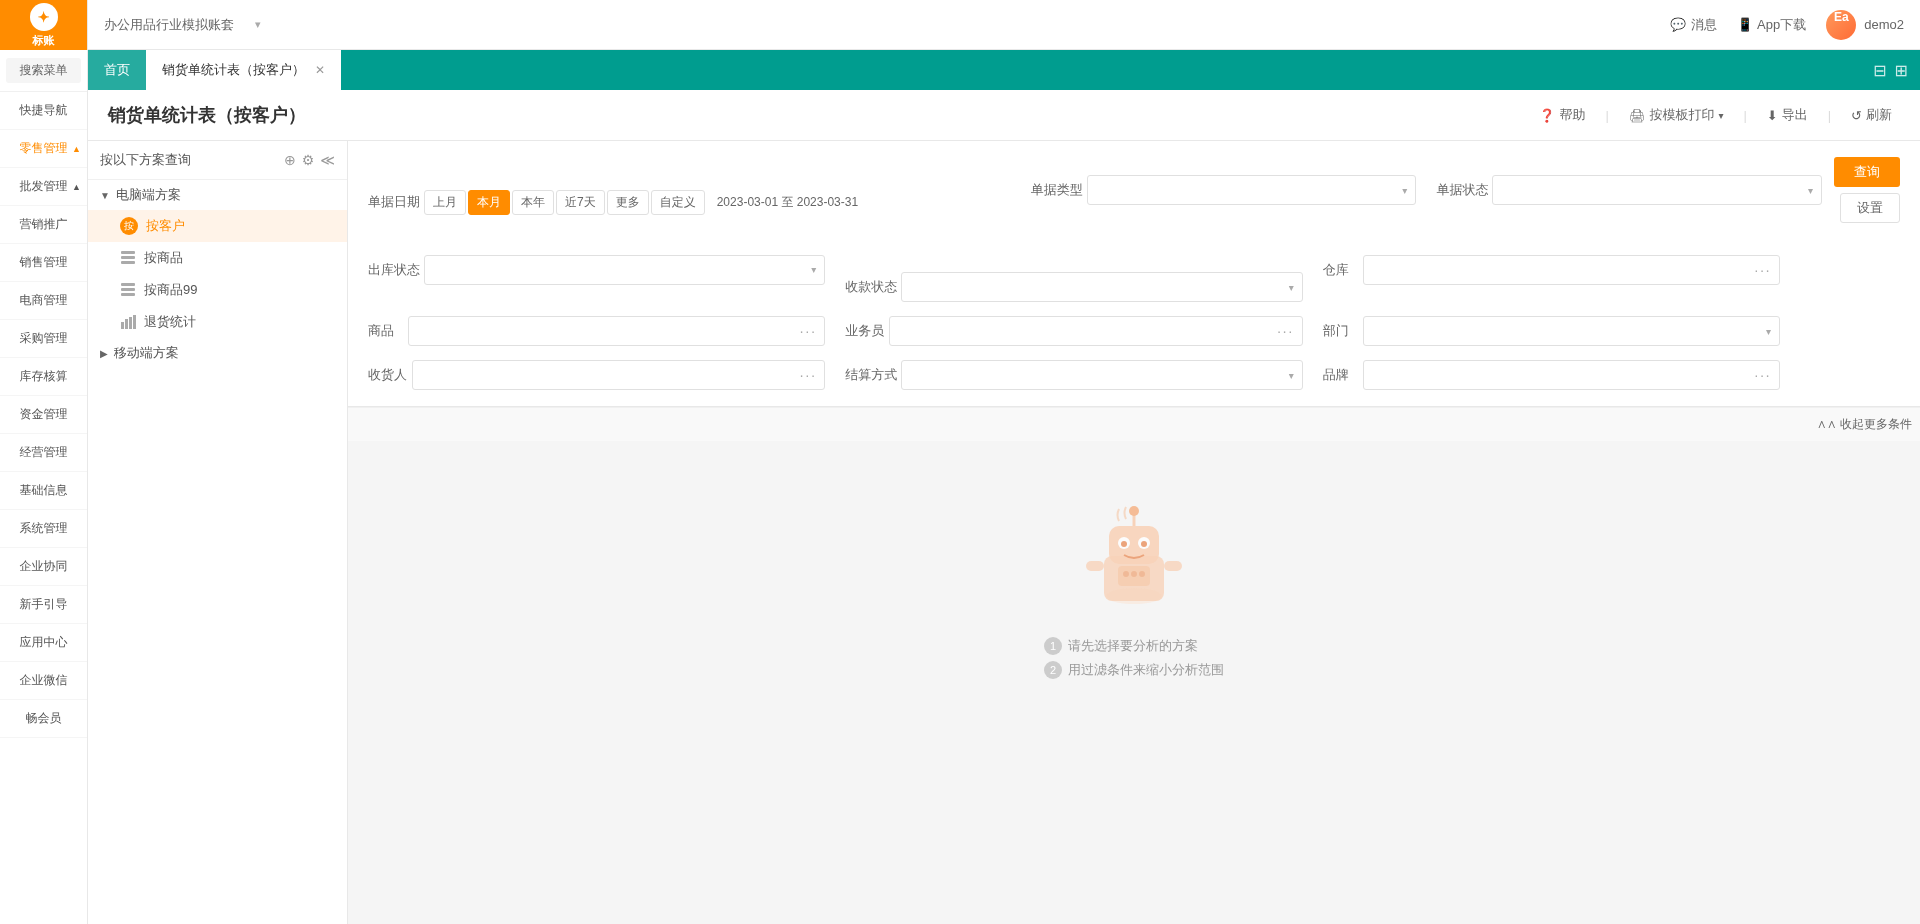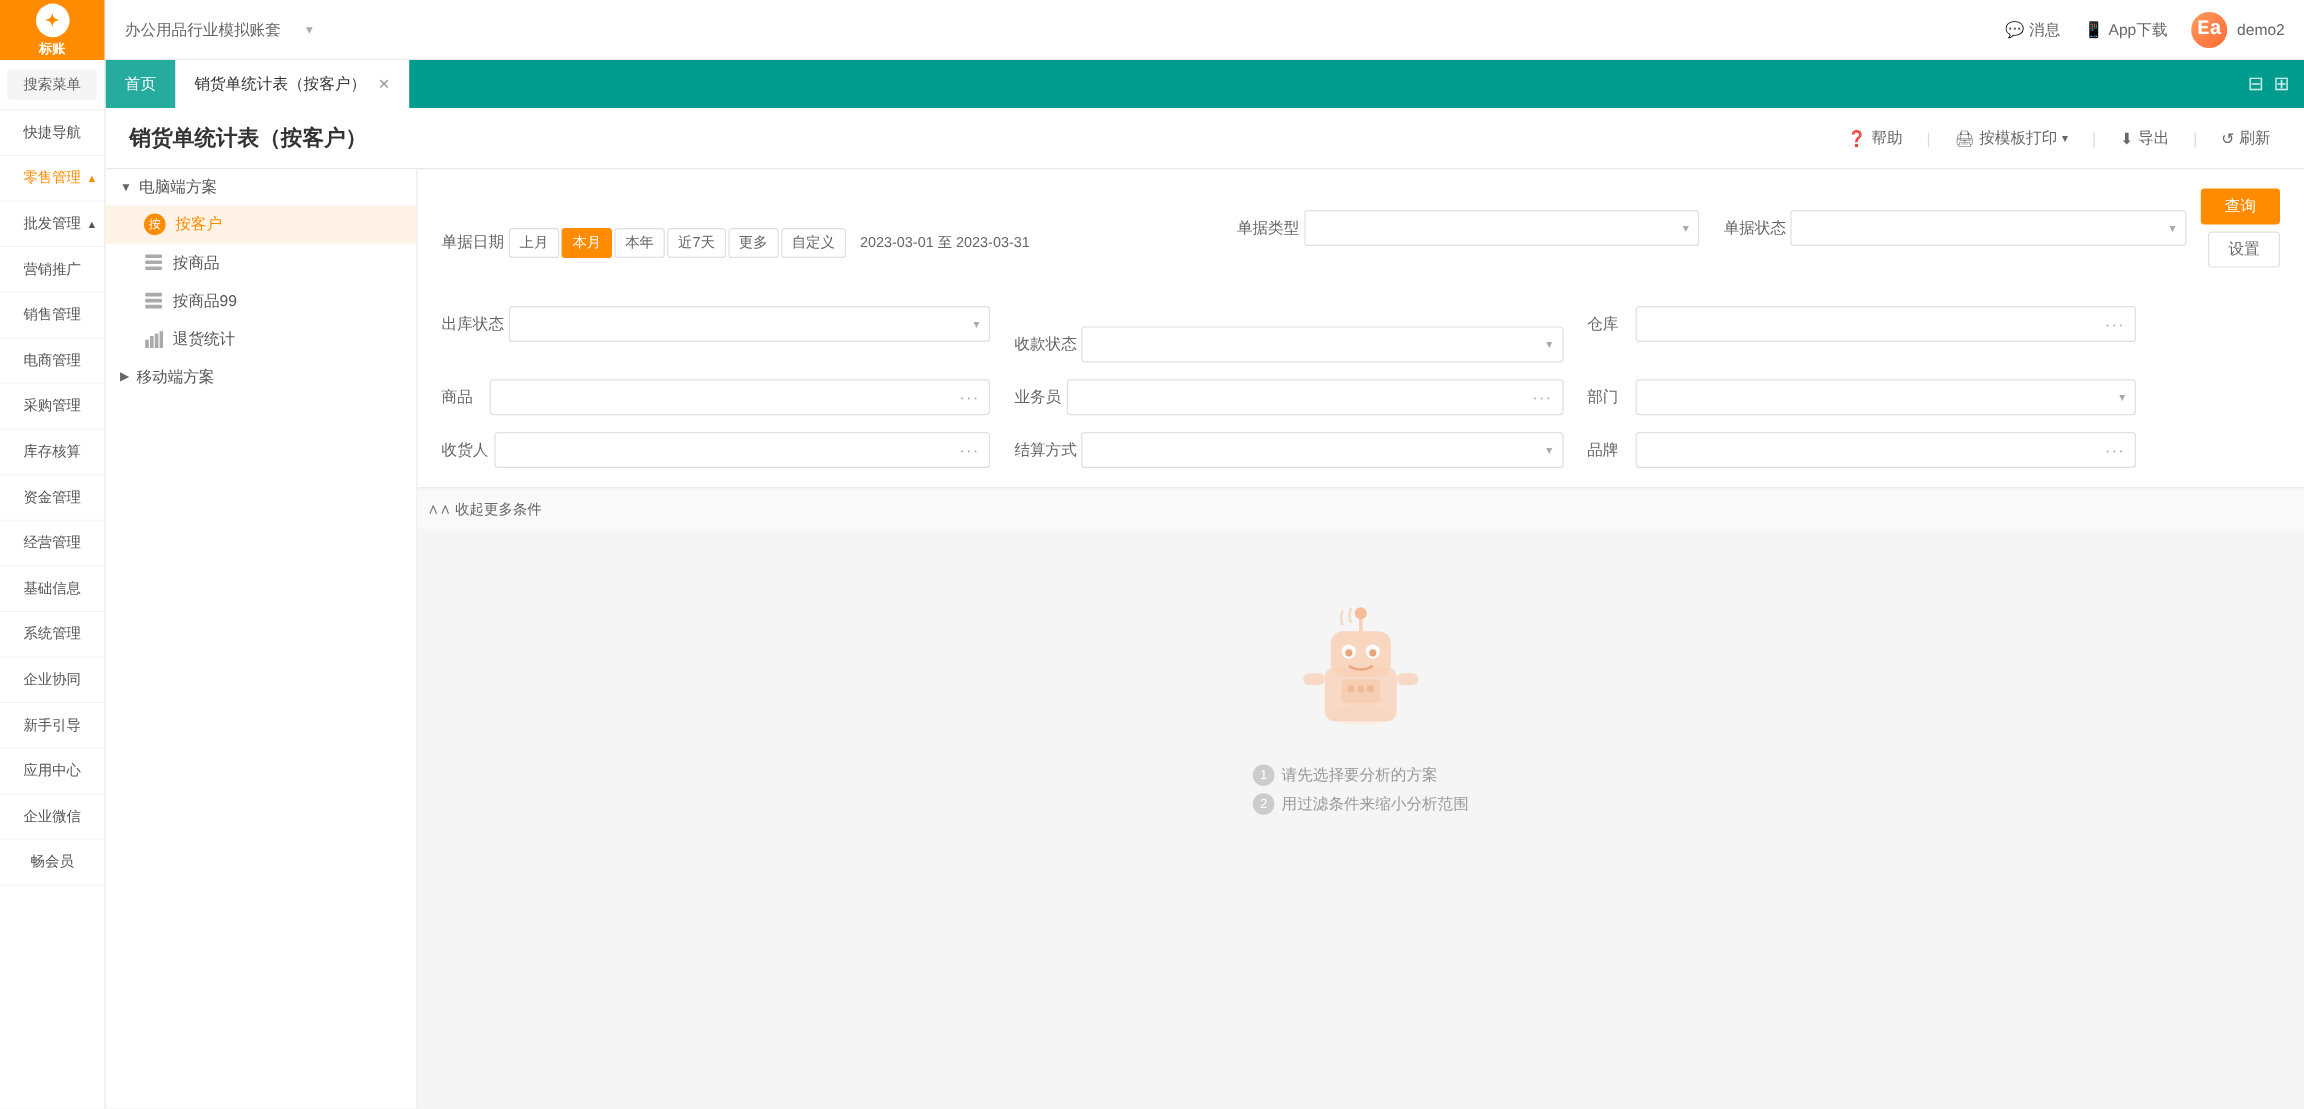--- a/index.html
+++ b/index.html
@@ -105,25 +105,24 @@
       align-items: center;
       gap: 4px;
       color: #666;
       font-size: 13px;
       cursor: pointer;
     }
     .user-avatar {
       width: 30px; height: 30px;
       border-radius: 50%;
       background: linear-gradient(135deg, #ff9a5c, #ff6b35);
-      display: flex; align-items: center; justify-content: center;
+      display: flex; justify-content: center;
       color: #fff;
-      font-size: 17px;
+      font-size: 12px;
       font-weight: bold;
-      font-family: Liberation Mono, monospace;
     }
 
     
     .tab-bar {
       height: 40px;
       background: #009d8f;
       display: flex;
       align-items: stretch;
       flex-shrink: 0;
     }
@@ -413,21 +412,21 @@
       display: flex;
       flex-direction: column;
       align-items: flex-end;
       justify-content: center;
       padding-left: 12px;
       flex-shrink: 0;
     }
 
     
     .collapse-row {
-      text-align: left;
+      text-align: right;
       padding: 8px;
       color: #666;
       font-size: 12px;
       cursor: pointer;
       background: #f9f9f9;
       border-top: 1px solid #f0f0f0;
     }
 
     
     .empty-state {
@@ -602,20 +601,28 @@
         <div class="action-btn">
           <span>↺</span>
           <span>刷新</span>
         </div>
       </div>
     </div>
 
     <div class="main-layout">
 
       <div class="scheme-panel">
+        <div class="scheme-panel-header">
+          <span class="scheme-panel-title">按以下方案查询</span>
+          <div class="scheme-panel-actions">
+            <span title="添加">⊕</span>
+            <span title="设置">⚙</span>
+            <span title="收起">≪</span>
+          </div>
+        </div>
 
         <div class="scheme-category">
           <span class="cat-arrow">▼</span>
           <span class="cat-name">电脑端方案</span>
         </div>
 
         <div class="scheme-item active">
           <div class="item-icon">按</div>
           <span>按客户</span>
         </div>

